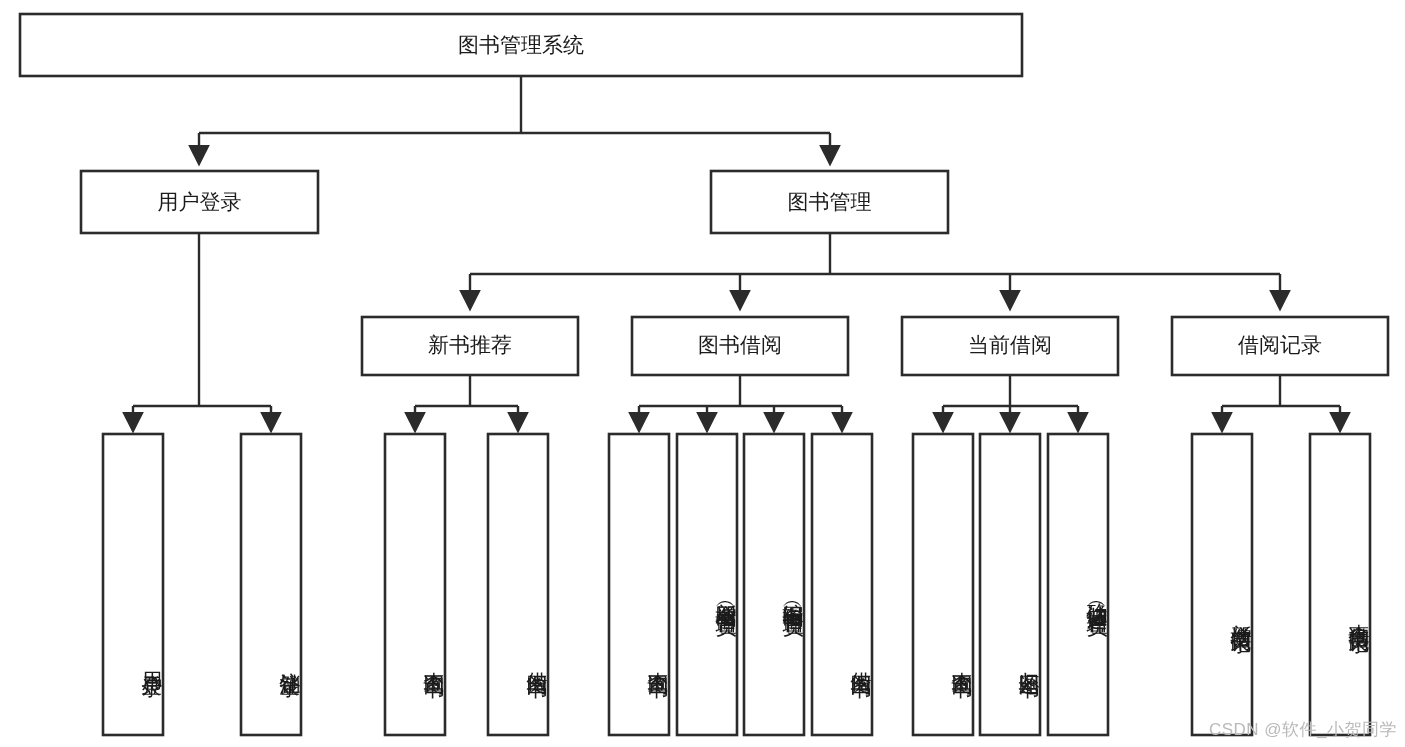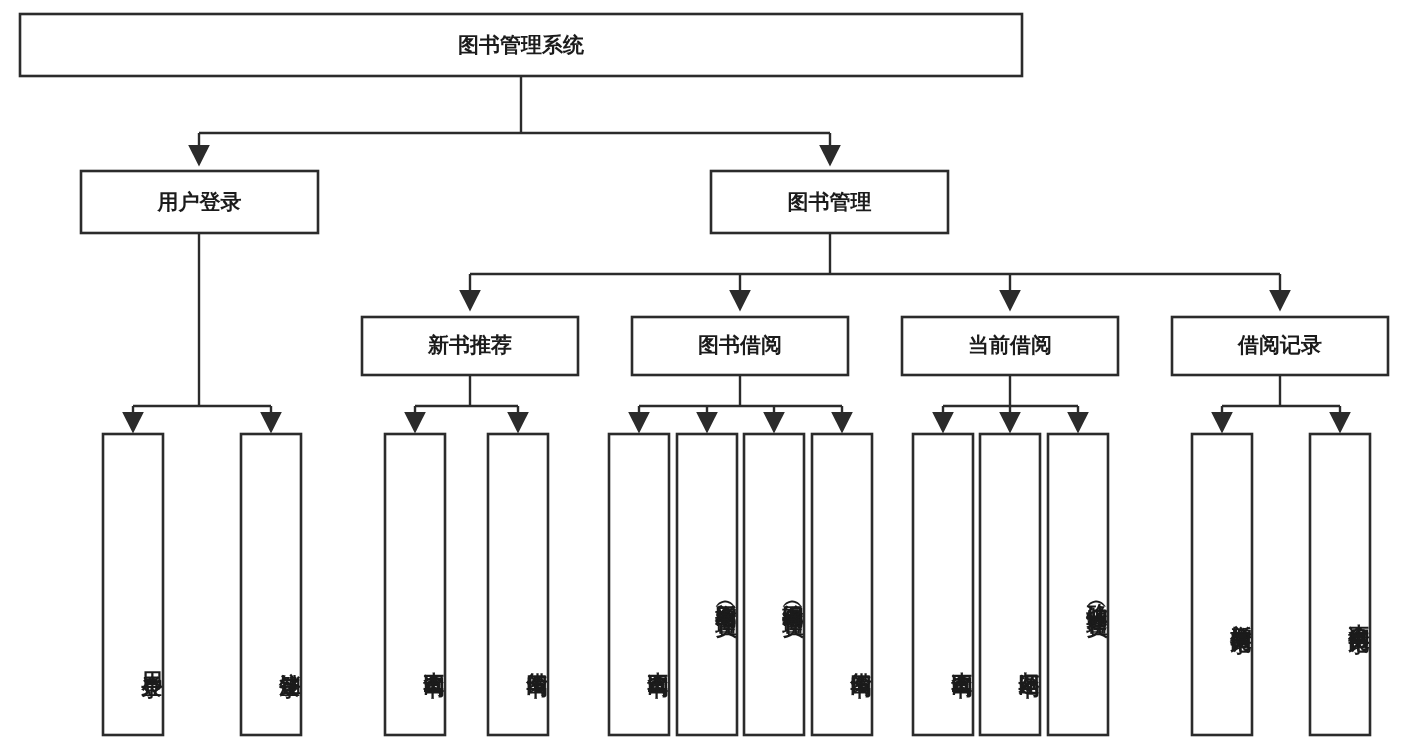--- a/index.html
+++ b/index.html
@@ -11,21 +11,20 @@
     width: 1405px;
     height: 747px;
     font-family: "Liberation Sans", "DejaVu Sans", sans-serif;
     overflow: hidden;
     position: relative;
   }
   #diagram-root {
     position: relative;
     width: 1405px;
     height: 747px;
-    font-weight: bold;
   }
   svg.flow {
     position: absolute;
     left: 0;
     top: 0;
     width: 1405px;
     height: 747px;
   }
   .box-rect {
     fill: #ffffff;
@@ -205,14 +204,15 @@
   <div class="node-label-v" style="left:744px; top:434px; width:60px; height:301px; padding-top:10px;">编辑图书（管理员）</div>
   <div class="node-label-v" style="left:812px; top:434px; width:60px; height:301px; padding-top:74px;">借阅图书</div>
 
   <div class="node-label-v" style="left:913px; top:434px; width:60px; height:301px; padding-top:74px;">查询图书</div>
   <div class="node-label-v" style="left:980px; top:434px; width:60px; height:301px; padding-top:74px;">归还图书</div>
   <div class="node-label-v" style="left:1048px; top:434px; width:60px; height:301px; padding-top:10px;">确认归还（管理员）</div>
 
   <div class="node-label-v" style="left:1192px; top:434px; width:60px; height:301px; padding-top:28px;">新增借阅记录</div>
   <div class="node-label-v" style="left:1310px; top:434px; width:60px; height:301px; padding-top:28px;">查询借阅记录</div>
 
+  <div class="watermark">CSDN @软件_小贺同学</div>
 
 </div>
 
 </body></html>

